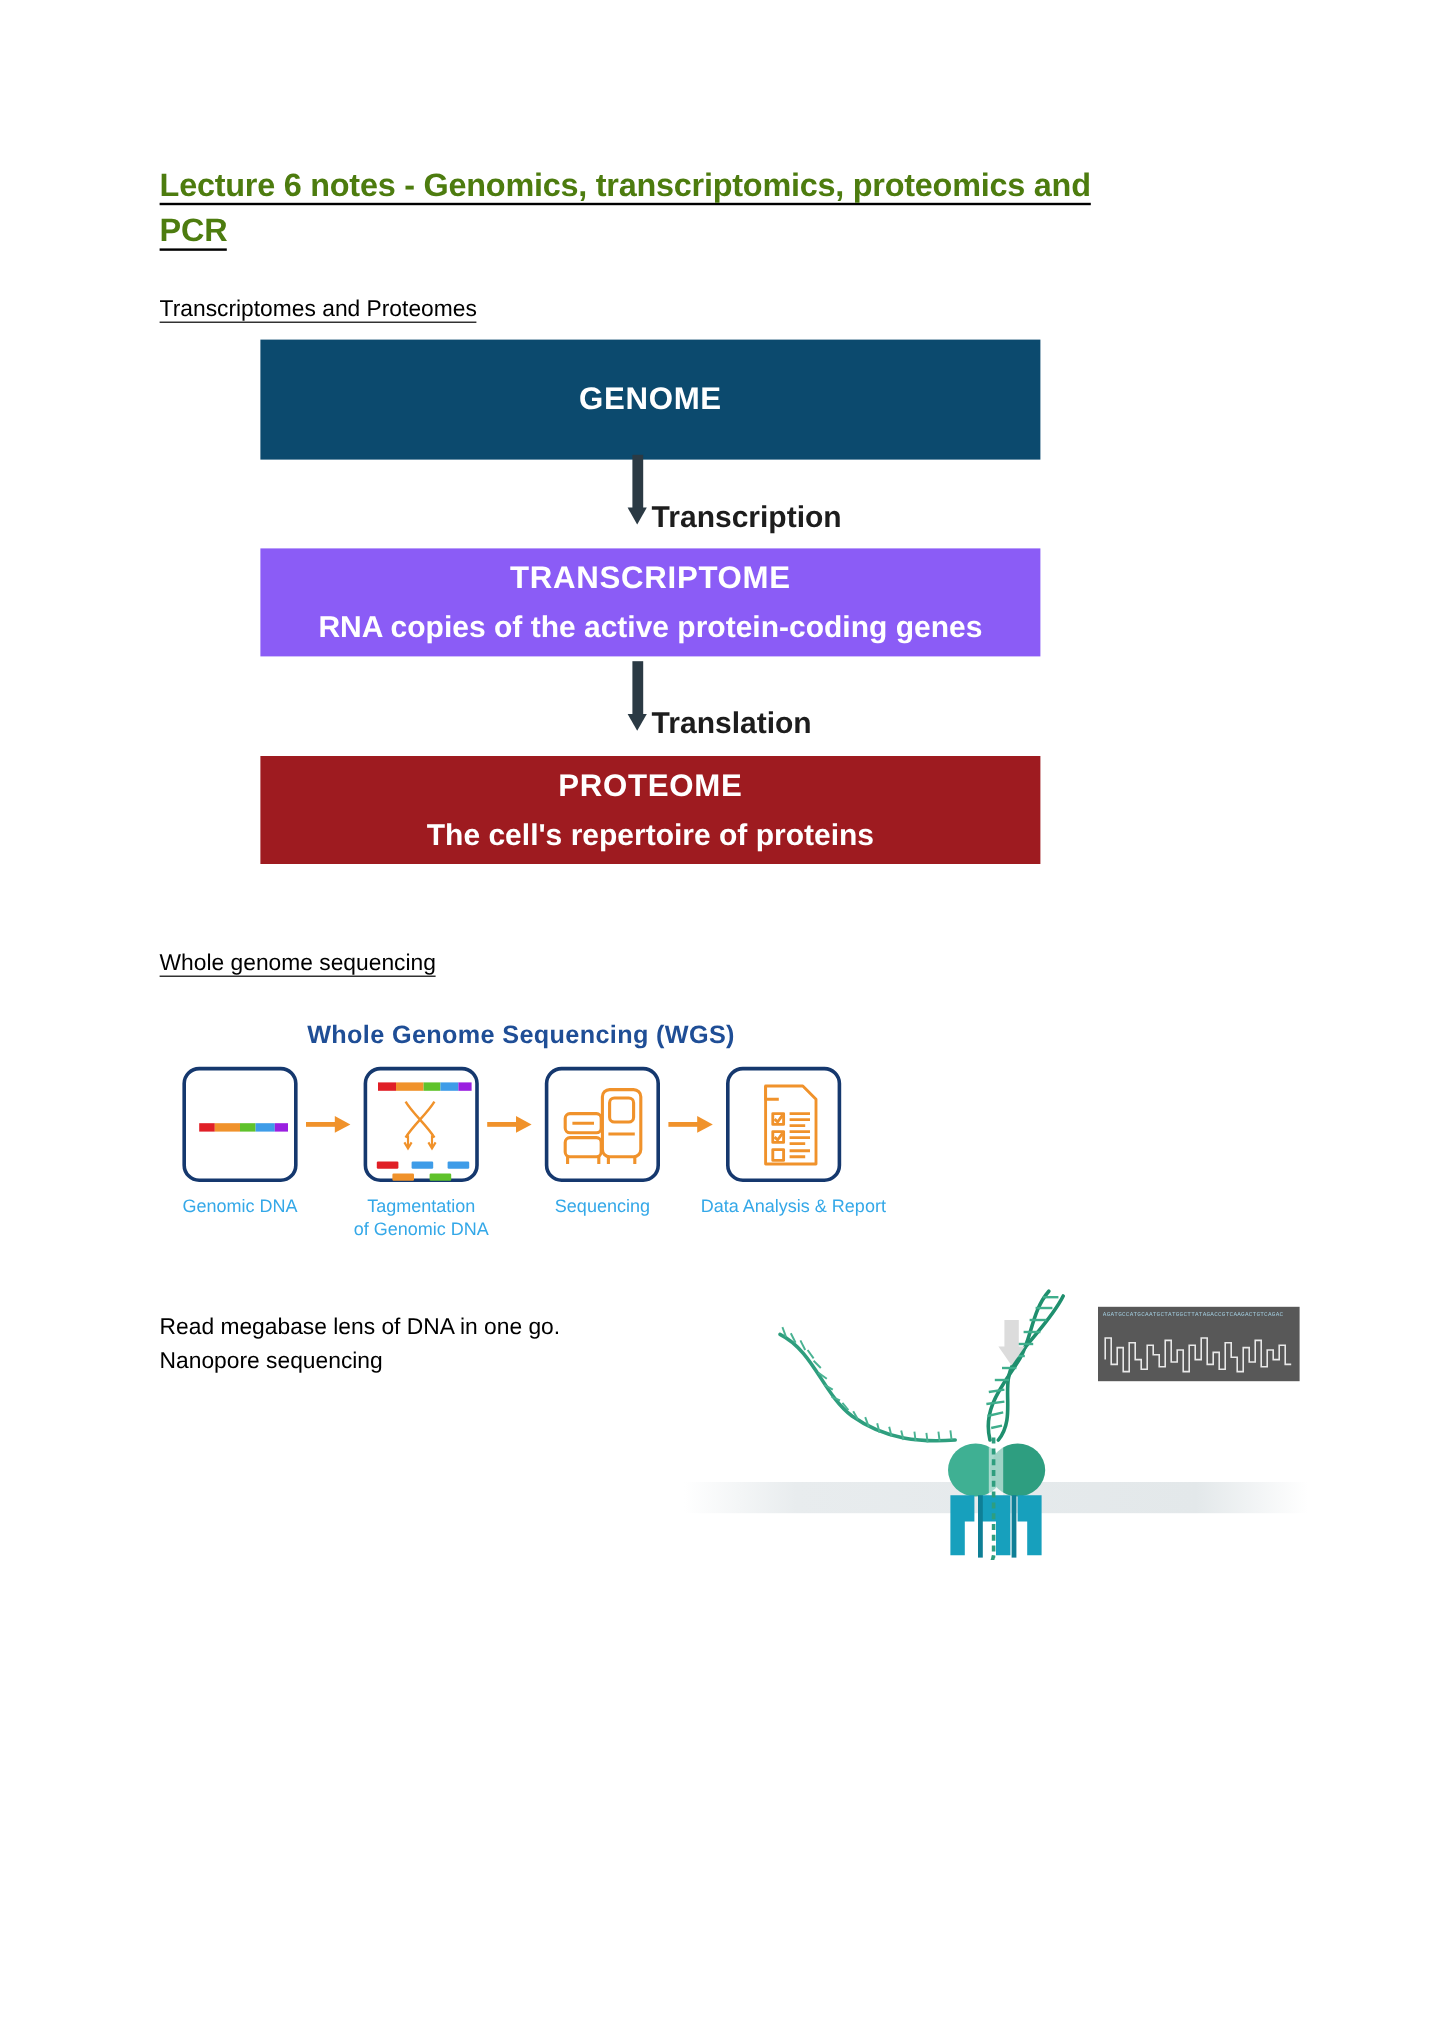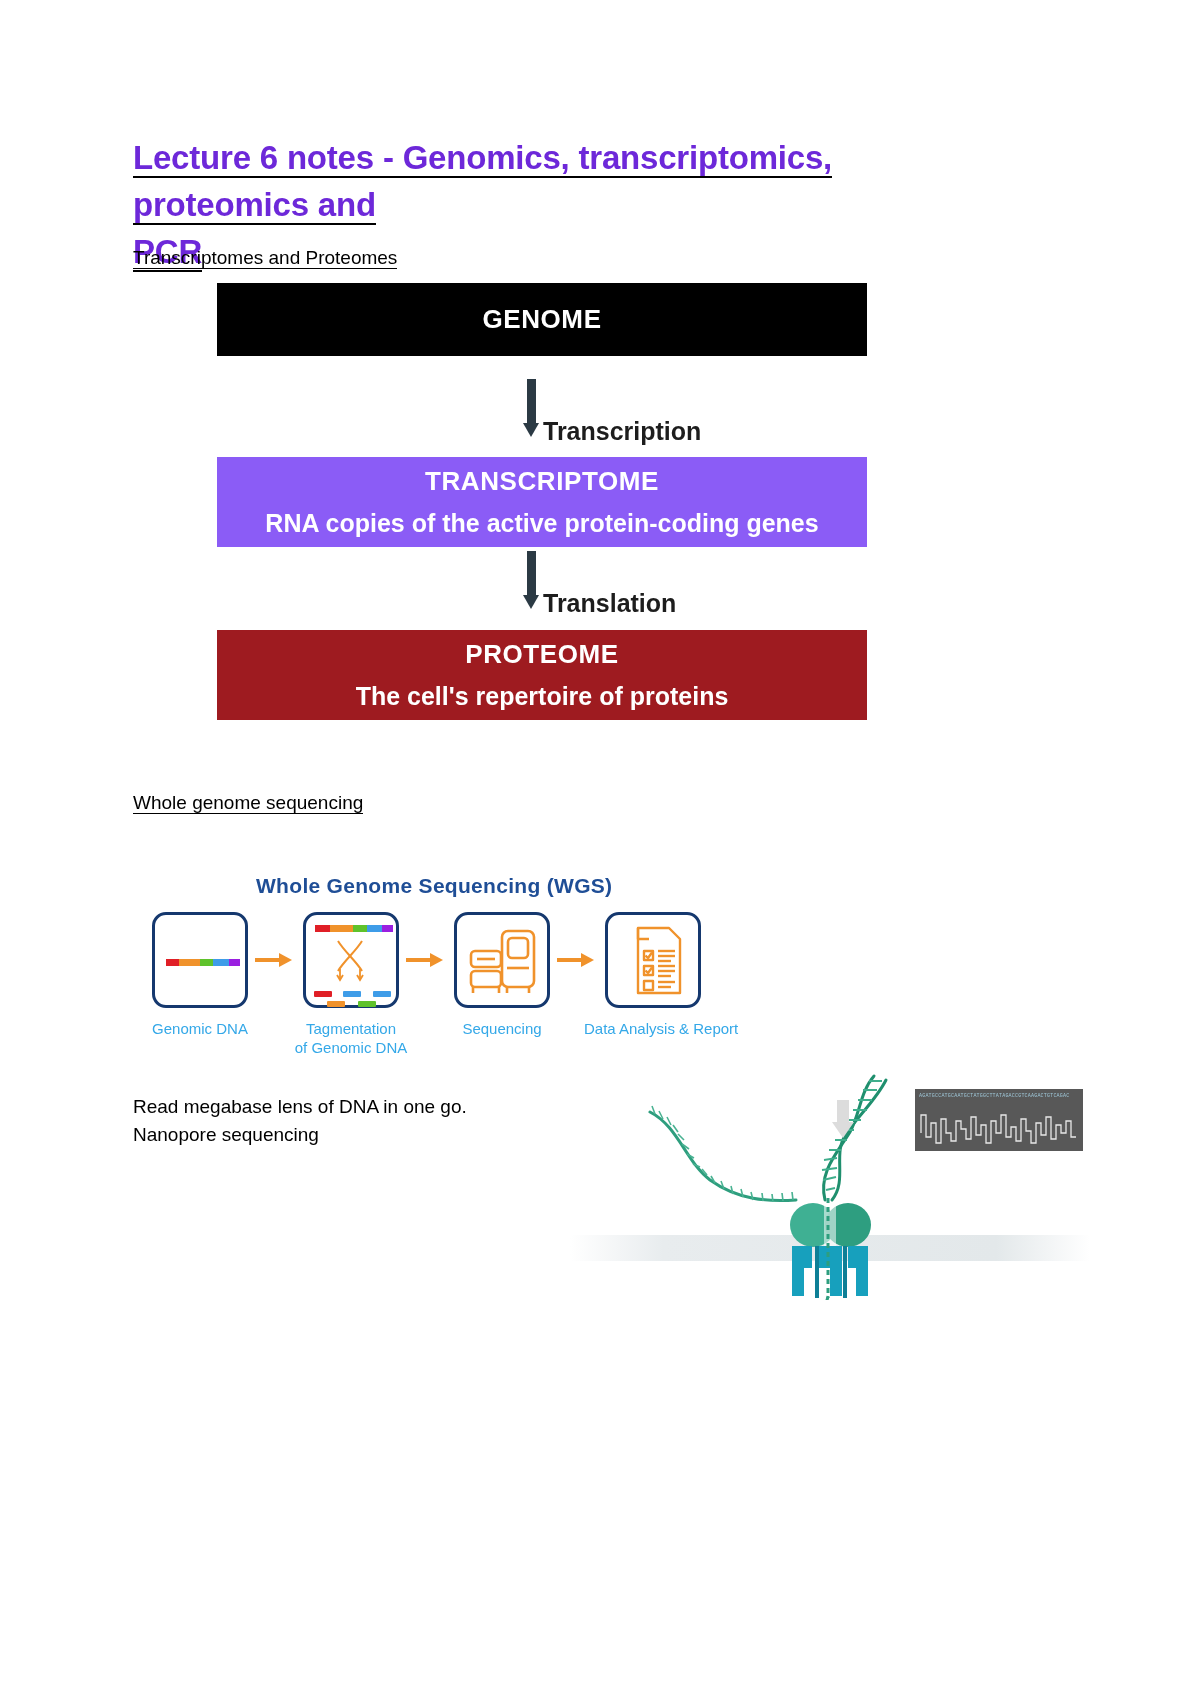--- a/index.html
+++ b/index.html
@@ -18,24 +18,24 @@
     background: #ffffff;
     overflow: hidden;
   }
 
   
   .doc-title {
     position: absolute;
     left: 133px;
     top: 135px;
     width: 880px;
-    font-size: 33px;
+    font-size: 27px;
     font-weight: bold;
     line-height: 1.42;
-    color: #6d28d9;
+    color: #4d7c0f;
     letter-spacing: -0.2px;
   }
   .doc-title .u {
     border-bottom: 2px solid #000;
     display: inline;
     box-decoration-break: clone;
     -webkit-box-decoration-break: clone;
   }
 
   .sec-head {
@@ -76,22 +76,22 @@
     box-sizing: border-box;
     display: flex;
     flex-direction: column;
     align-items: center;
     justify-content: center;
     color: #ffffff;
     text-align: center;
   }
   .fb-genome {
     top: 0;
-    height: 73px;
-    background: #000000;
+    height: 100px;
+    background: #0c4a6e;
   }
   .fb-transcriptome {
     top: 174px;
     height: 90px;
     background: #8b5cf6;
   }
   .fb-proteome {
     top: 347px;
     height: 90px;
     background: #9E1B20;
@@ -144,21 +144,21 @@
     font-weight: bold;
     color: #1d1d1d;
     white-space: nowrap;
     margin-top: 44px;
   }
 
   
   .wgs {
     position: absolute;
     left: 148px;
-    top: 864px;
+    top: 841px;
     width: 600px;
     height: 230px;
   }
   .wgs-title {
     position: absolute;
     left: 108px;
     top: 10px;
     font-size: 21px;
     font-weight: bold;
     color: #1F4E96;

